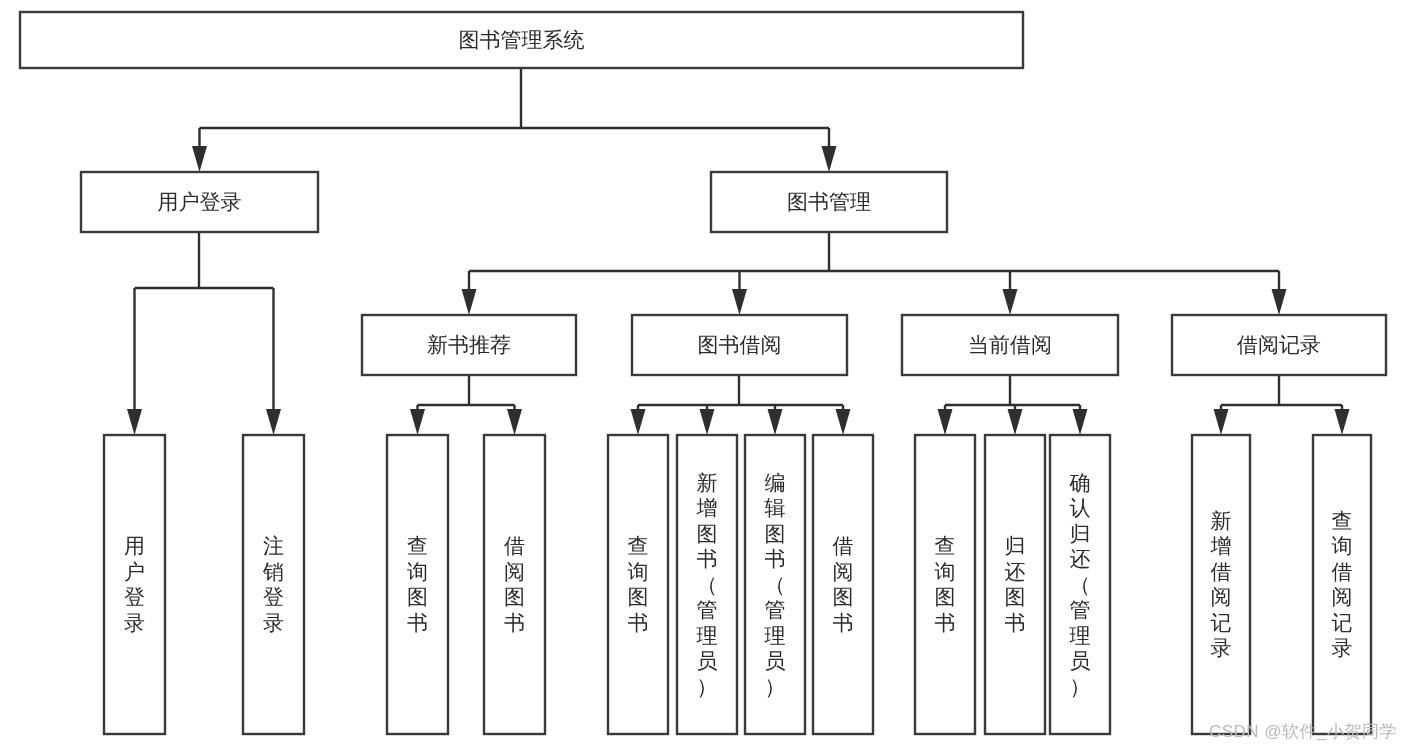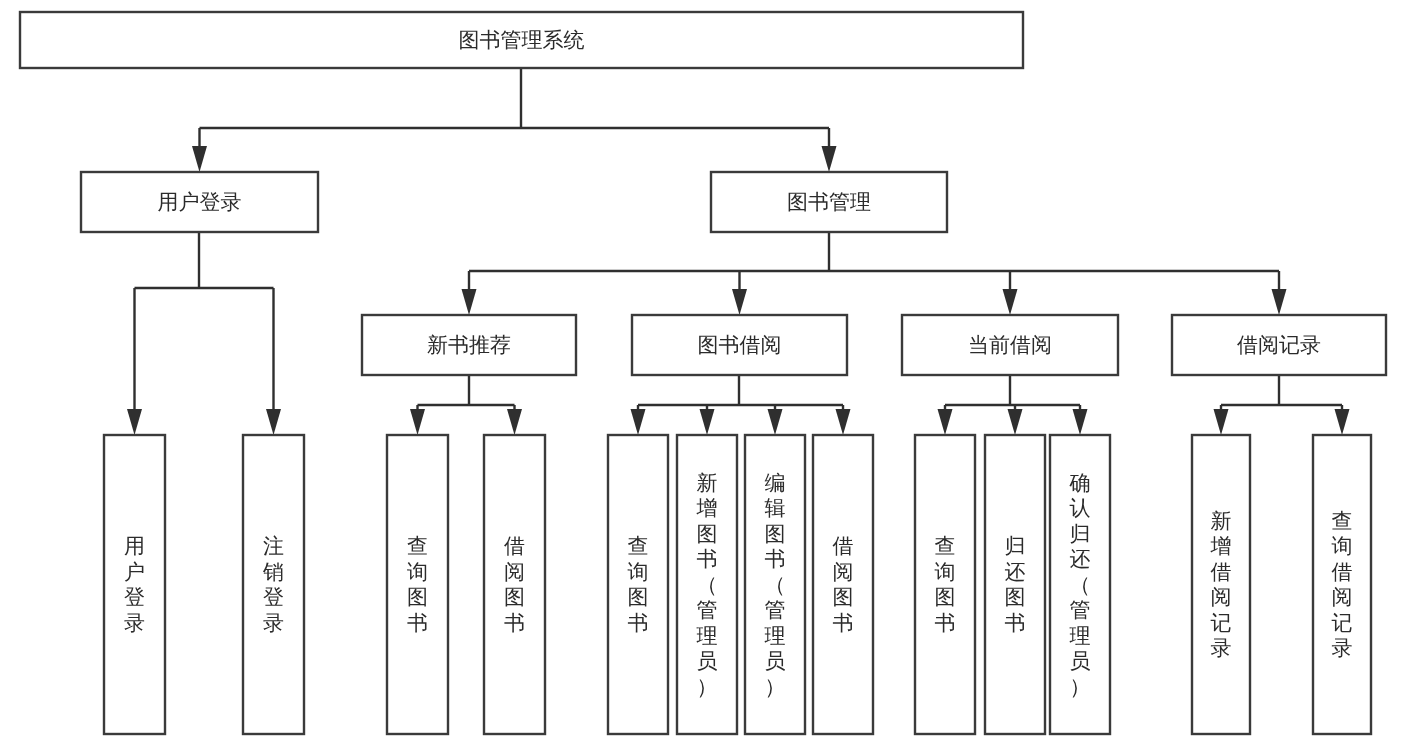--- a/index.html
+++ b/index.html
@@ -218,13 +218,14 @@
         <g>
           <rect x="1192" y="435" width="58" height="299" class="node-box"></rect>
           <text x="1221" y="527.89" class="node-label-v"><tspan x="1221" dy="0">新</tspan><tspan x="1221" dy="25.5">增</tspan><tspan x="1221" dy="25.5">借</tspan><tspan x="1221" dy="25.5">阅</tspan><tspan x="1221" dy="25.5">记</tspan><tspan x="1221" dy="25.5">录</tspan></text>
         </g>
         <g>
           <rect x="1313" y="435" width="58" height="299" class="node-box"></rect>
           <text x="1342" y="527.89" class="node-label-v"><tspan x="1342" dy="0">查</tspan><tspan x="1342" dy="25.5">询</tspan><tspan x="1342" dy="25.5">借</tspan><tspan x="1342" dy="25.5">阅</tspan><tspan x="1342" dy="25.5">记</tspan><tspan x="1342" dy="25.5">录</tspan></text>
         </g>
       </g>
   </svg>
+  <div class="watermark-text">CSDN @软件_小贺同学</div>
 </div>
 
 </body></html>

